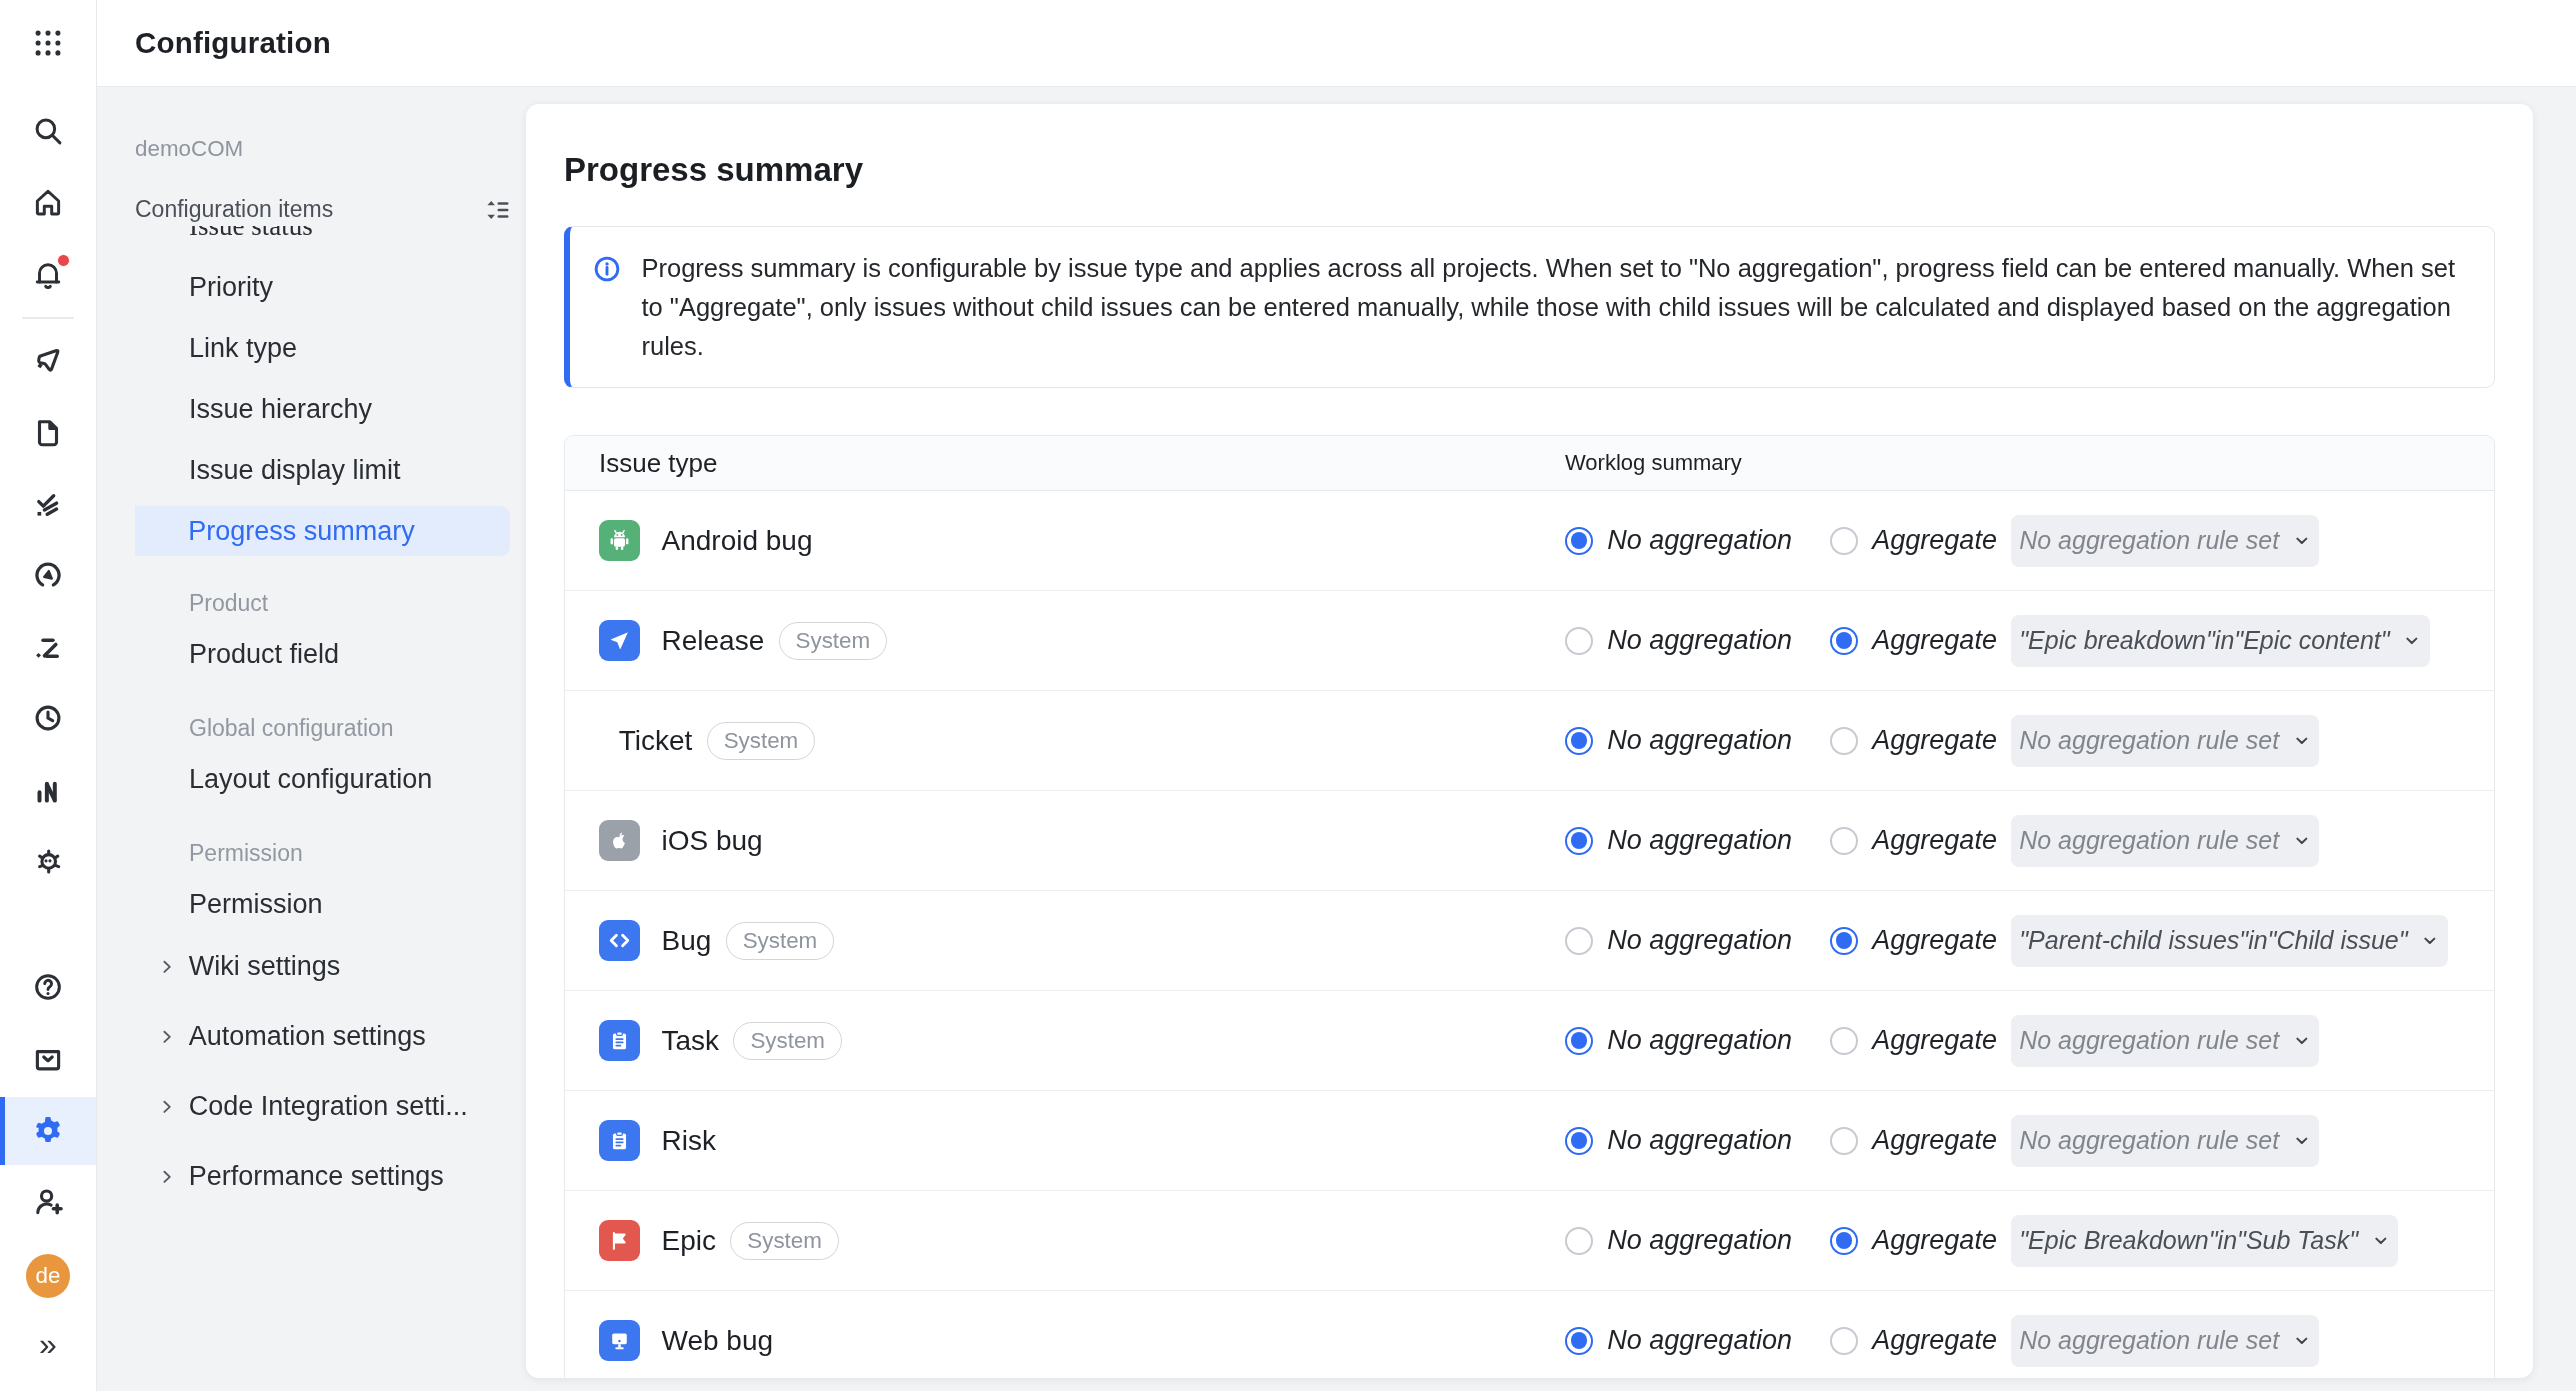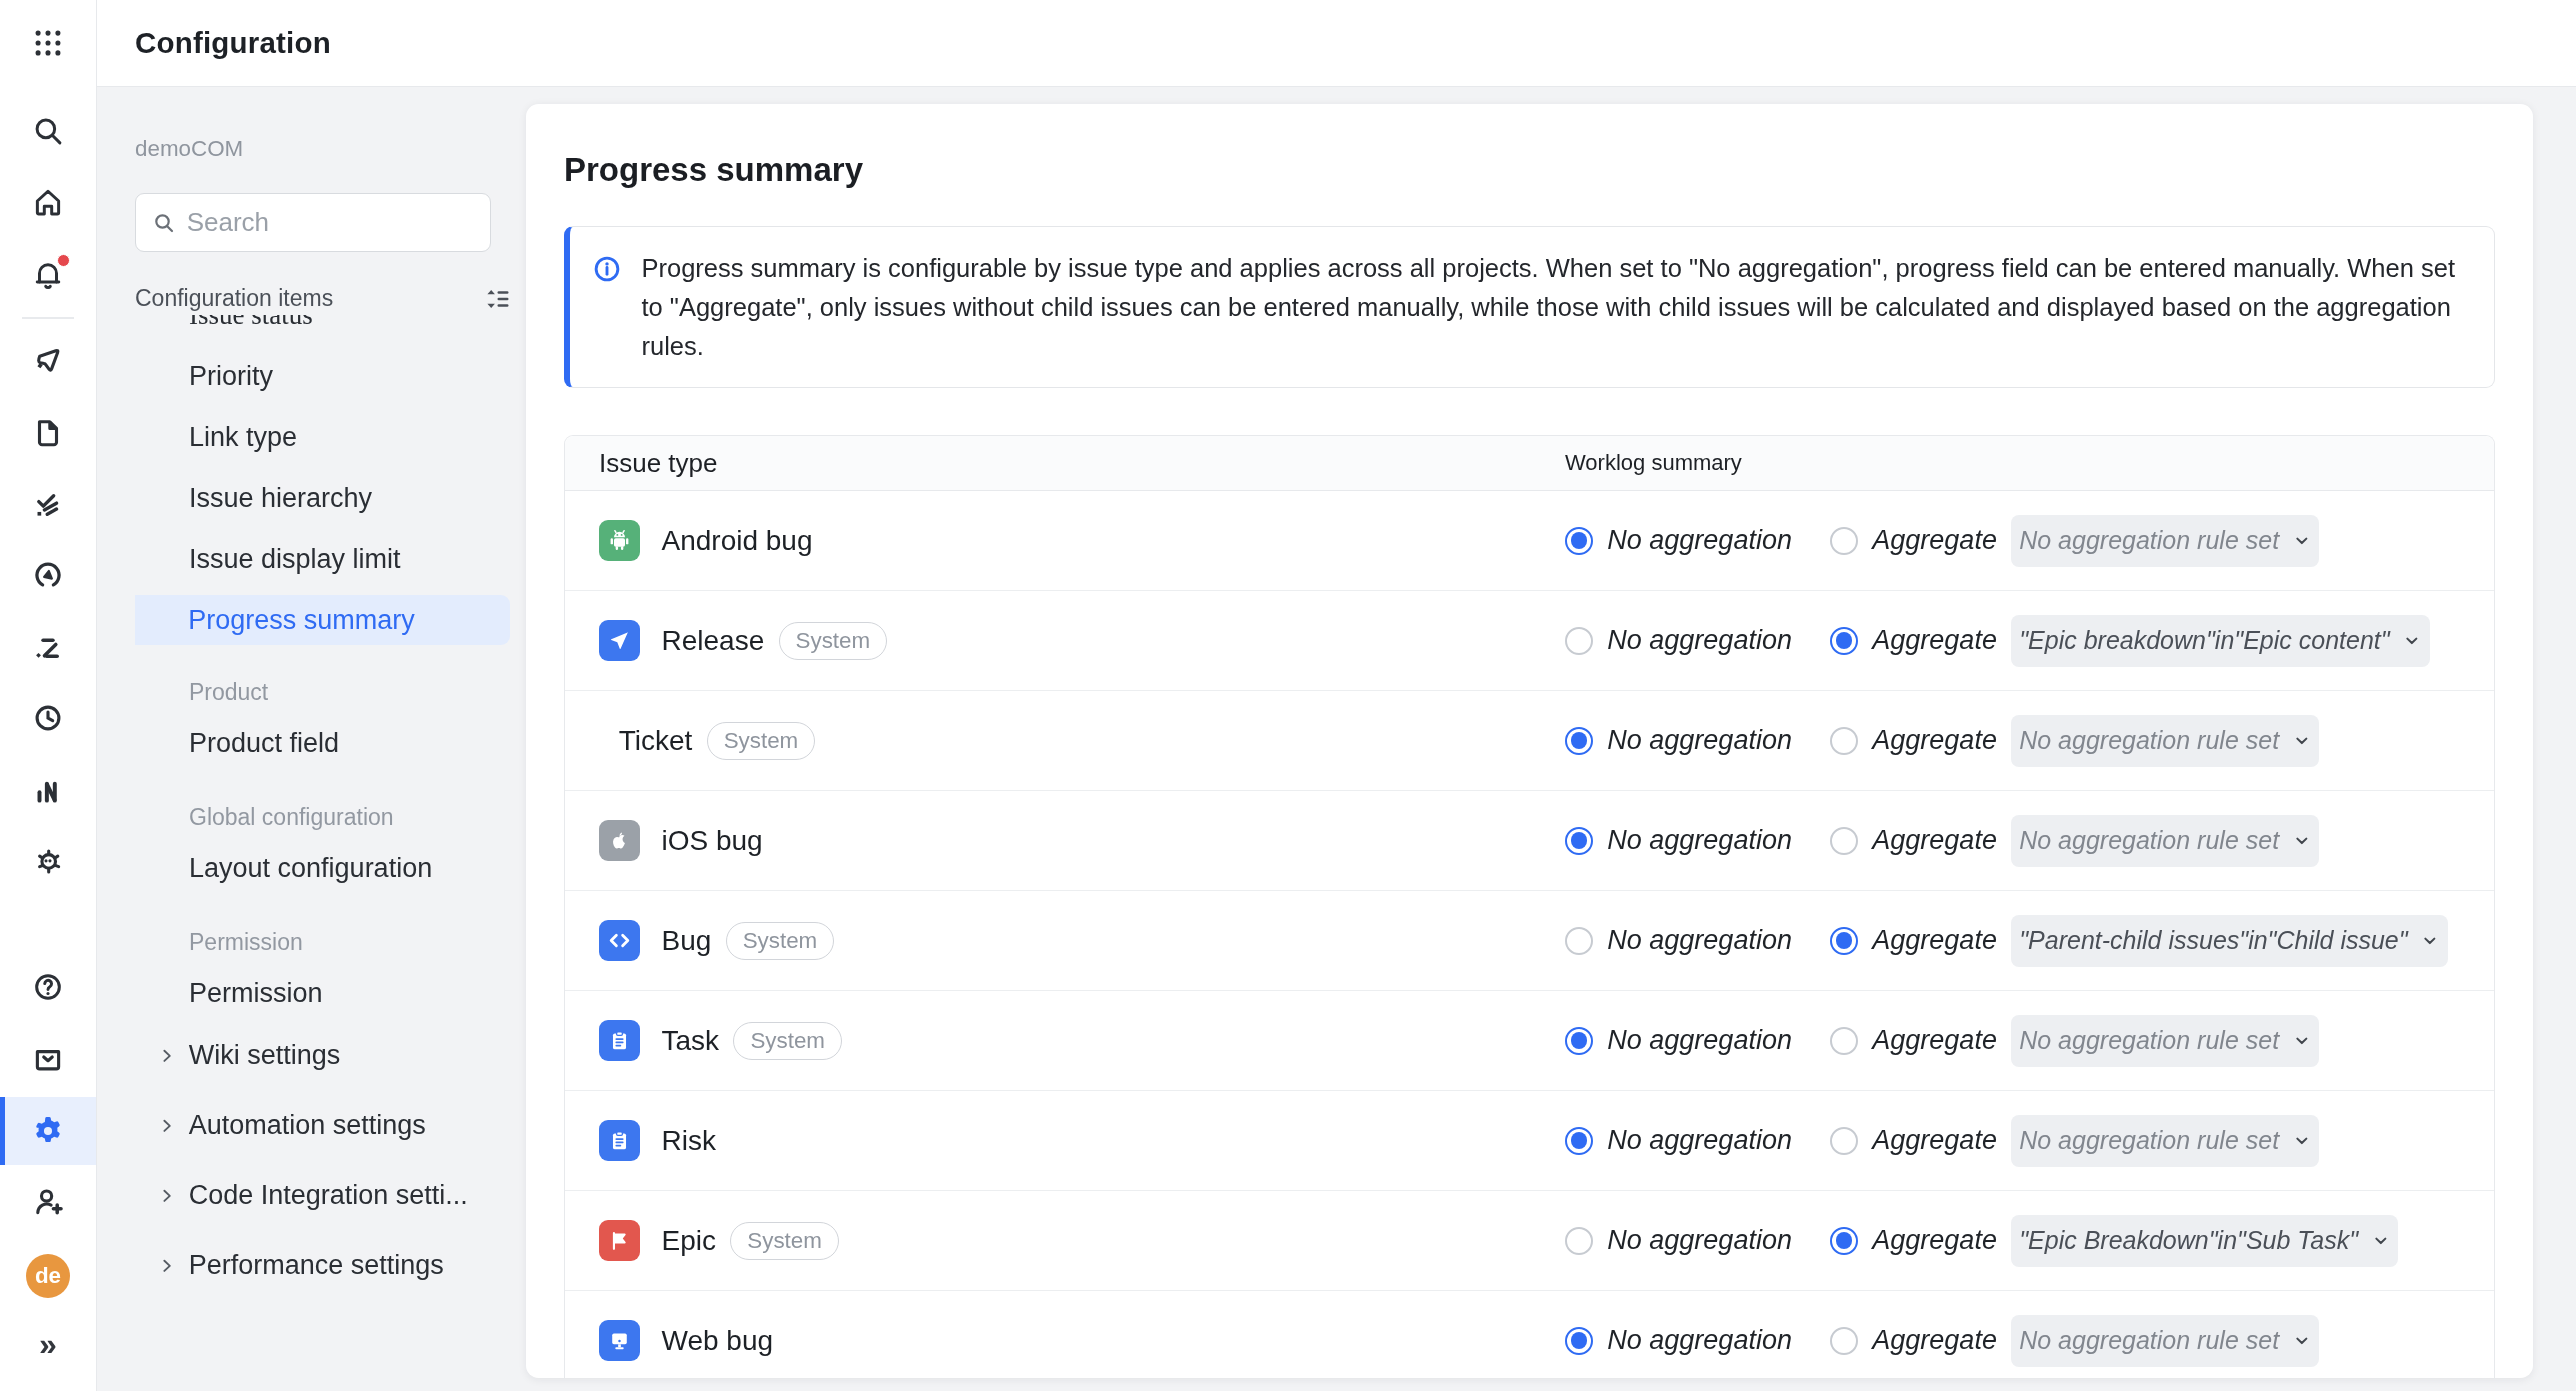--- a/index.html
+++ b/index.html
@@ -20,21 +20,21 @@
   .topbar-title { font-size:29.5px; font-weight:600; color:#1d2126; letter-spacing:0.2px; }
 
   
   .rail {
     position:absolute; left:0; top:0; width:97px; height:1392px;
     background:#fff; border-right:0.9px solid #e7e9ec; z-index:5;
   }
   .rail-item {
     position:absolute; left:0; width:96px; height:68px;
     display:flex; align-items:center; justify-content:center;
-    color:#2c3036; cursor:pointer;font-weight:bold;
+    color:#2c3036; cursor:pointer;
   }
   .rail-item svg { display:block; }
   .rail-item.active { background:#e8effd; color:#2f6bf3; }
   .rail-item.active::before {
     content:""; position:absolute; left:0; top:0; width:4.5px; height:100%; background:#2f6bf3;
   }
   .rail-divider { position:absolute; top:317px; left:21.5px; width:52px; height:1.8px; background:#e8eaed; }
   .bell-wrap { position:relative; }
   .bell-dot {
     position:absolute; right:-5.4px; top:-4.5px; width:13.4px; height:13.4px; border-radius:50%;
@@ -291,27 +291,20 @@
   </div>
 
   <div class="rail-item" style="top:1313px">
     <span class="collapse-glyph">»</span>
   </div>
 </div>
 
 <div class="sidebar">
   <div class="workspace">demoCOM</div>
 
-  <div class="search-box">
-    <svg width="24" height="24" viewBox="0 0 24 24" fill="none" stroke="#6b7077" stroke-width="2.2" stroke-linecap="round">
-      <circle cx="10.5" cy="10.5" r="6.2"></circle>
-        <line x1="15.2" y1="15.2" x2="20" y2="20"></line>
-    </svg>
-    <input class="search-input" type="text" placeholder="Search" style="">
-  </div>
 
   <div class="config-header">
     <span class="config-header-label">Configuration items</span>
     <span class="sort-btn">
       <svg width="28" height="28" viewBox="0 0 24 24">
         <path d="M7 4.2 L10.2 8 H3.8 Z" fill="#4b5058"></path>
         <path d="M7 19.8 L3.8 16 H10.2 Z" fill="#4b5058"></path>
         <g stroke="#4b5058" stroke-width="2.1" stroke-linecap="round">
           <line x1="13.5" y1="6.5" x2="20.8" y2="6.5"></line>
           <line x1="13.5" y1="12" x2="20.8" y2="12"></line>

